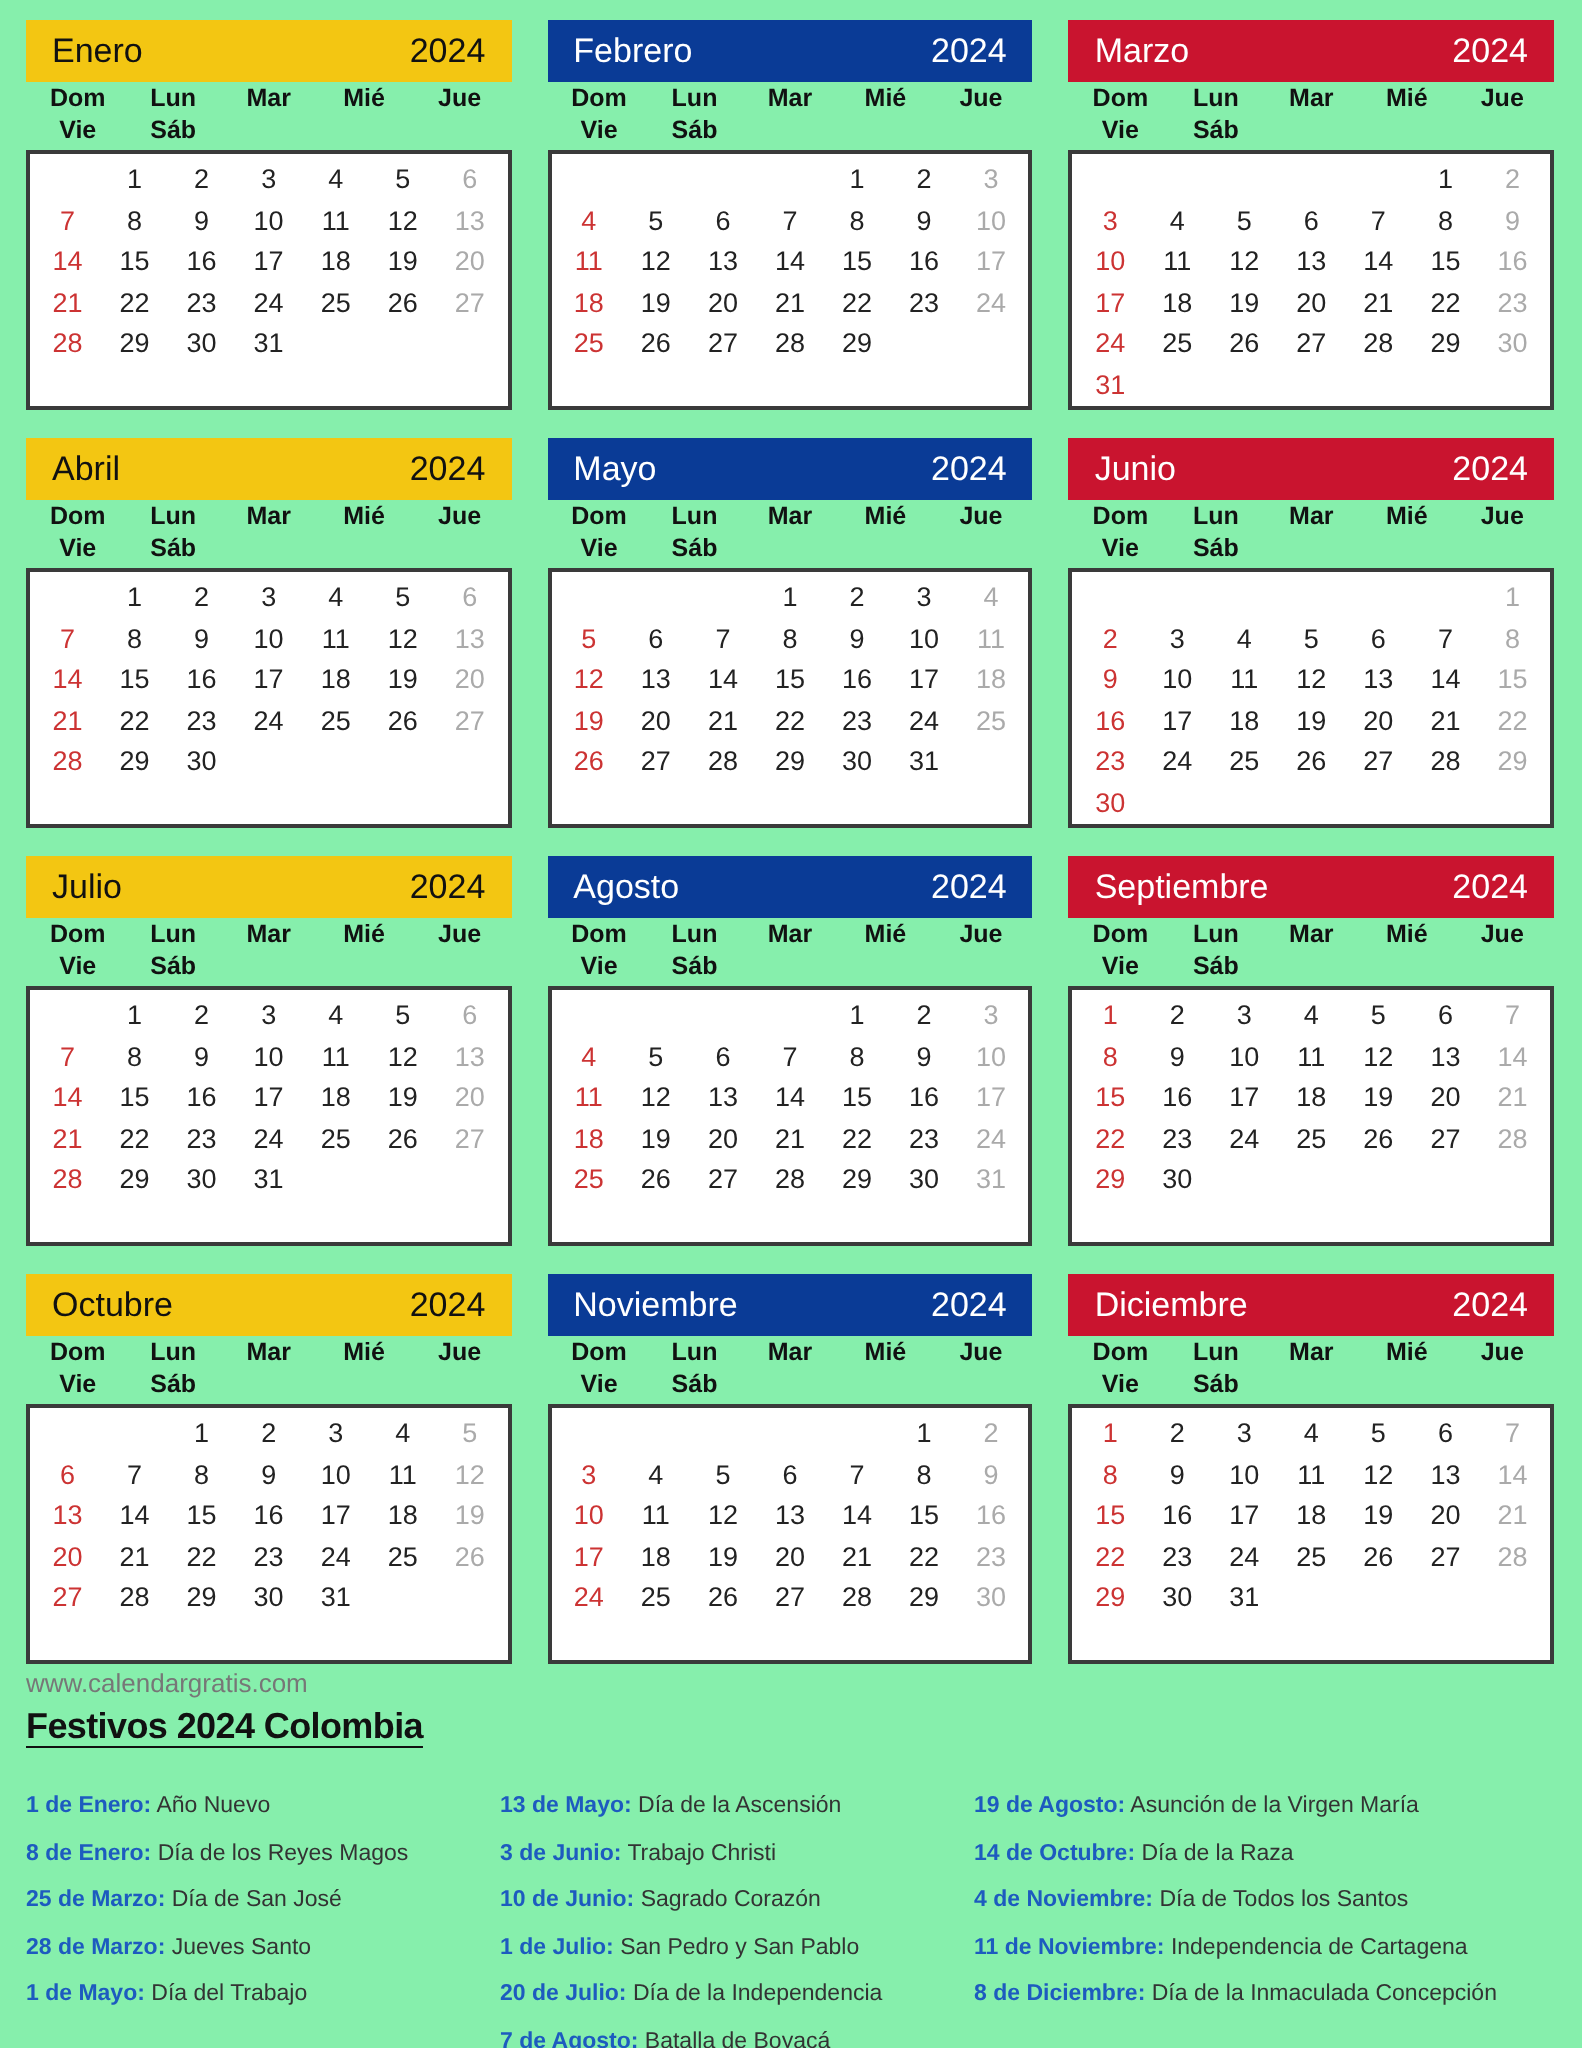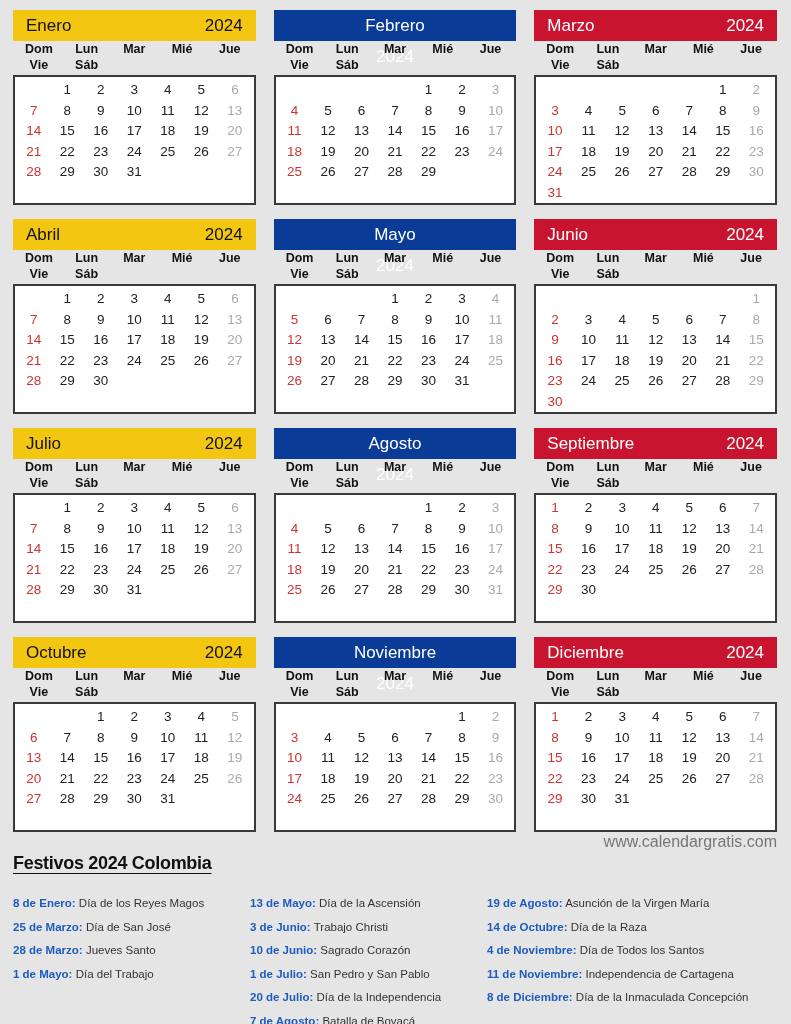--- a/index.html
+++ b/index.html
@@ -8,34 +8,34 @@
     --c-red:#C9142F;
     --c-sunday:#CC3333;
     --c-saturday:#AAAAAA;
     --c-weekday:#222222;
     --c-holiday-date:#1D5BBF;
   }
   *{box-sizing:border-box;}
   html,body{margin:0;padding:0;background:#ffffff;}
   body{font-family:"Liberation Sans", sans-serif;}
   .page{
-    width:791px;height:1024px;margin:0 auto;background:#e5e5e5;
+    width:791px;height:1024px;margin:0 auto;background:#86efac;
     padding:10px 14px 0 13px;overflow:hidden;
   }
   .calendar-grid{
     display:grid;grid-template-columns:repeat(3,1fr);
     column-gap:18px;row-gap:14px;
   }
   .month{width:100%;}
   .month-header{
     height:31px;display:flex;justify-content:space-between;align-items:center;
     padding:0 13px;font-size:17px;line-height:31px;
   }
   .theme-yellow{background:var(--c-yellow,#F3C612);color:#111;}
-  .theme-blue{background:var(--c-blue,#0A3B96);color:#fff;flex-direction:column;}
+  .theme-blue{background:var(--c-blue,#0A3B96);color:#fff;}
   .theme-red{background:var(--c-red,#C9142F);color:#fff;gap:27px;}
   .dow-row{
     display:grid;grid-template-columns:repeat(5,1fr);
     margin:0 0 2px;padding:0 2px;
   }
   .dow-cell{
     text-align:center;font-weight:bold;font-size:12.5px;color:#111;
     line-height:16px;
   }
   .day-box{
@@ -44,21 +44,21 @@
   }
   .week-row{display:grid;grid-template-columns:repeat(7,1fr);height:20.5px;}
   .day-cell{
     text-align:center;font-size:13.5px;line-height:20.5px;
     color:var(--c-weekday,#222);
   }
   .day-cell.sun{color:var(--c-sunday,#CC3333);}
   .day-cell.sat{color:var(--c-saturday,#AAAAAA);}
   .footer{margin-top:2px;}
   .website{
-    text-align:right;font-size:16px;color:#777;
+    text-align:left;font-size:13px;color:#777;
     margin:3px 0 0;line-height:14px;
   }
   .festivos-title{
     font-size:18px;font-weight:bold;color:#111;letter-spacing:-0.3px;
     text-decoration:underline;text-underline-offset:4px;
     margin:4px 0 22px;
   }
   .holidays-grid{display:grid;grid-template-columns:237px 237px 1fr;}
   .holiday{font-size:11.5px;line-height:15px;margin-bottom:8.5px;color:#333;}
   .holiday-date{font-weight:bold;color:var(--c-holiday-date,#1D5BBF);}
@@ -830,20 +830,21 @@
             <span class="day-cell empty"></span>
           </div>
         </div>
       </section>
     </div>
   <div class="footer">
     <div class="website">www.calendargratis.com</div>
     <h2 class="festivos-title">Festivos 2024 Colombia</h2>
     <div class="holidays-grid">
         <div class="holiday-col">
+          <div class="holiday"><span class="holiday-date">1 de Enero:</span> <span class="holiday-name">Año Nuevo</span></div>
           <div class="holiday"><span class="holiday-date">8 de Enero:</span> <span class="holiday-name">Día de los Reyes Magos</span></div>
           <div class="holiday"><span class="holiday-date">25 de Marzo:</span> <span class="holiday-name">Día de San José</span></div>
           <div class="holiday"><span class="holiday-date">28 de Marzo:</span> <span class="holiday-name">Jueves Santo</span></div>
           <div class="holiday"><span class="holiday-date">1 de Mayo:</span> <span class="holiday-name">Día del Trabajo</span></div>
         </div>
         <div class="holiday-col">
           <div class="holiday"><span class="holiday-date">13 de Mayo:</span> <span class="holiday-name">Día de la Ascensión</span></div>
           <div class="holiday"><span class="holiday-date">3 de Junio:</span> <span class="holiday-name">Trabajo Christi</span></div>
           <div class="holiday"><span class="holiday-date">10 de Junio:</span> <span class="holiday-name">Sagrado Corazón</span></div>
           <div class="holiday"><span class="holiday-date">1 de Julio:</span> <span class="holiday-name">San Pedro y San Pablo</span></div>

